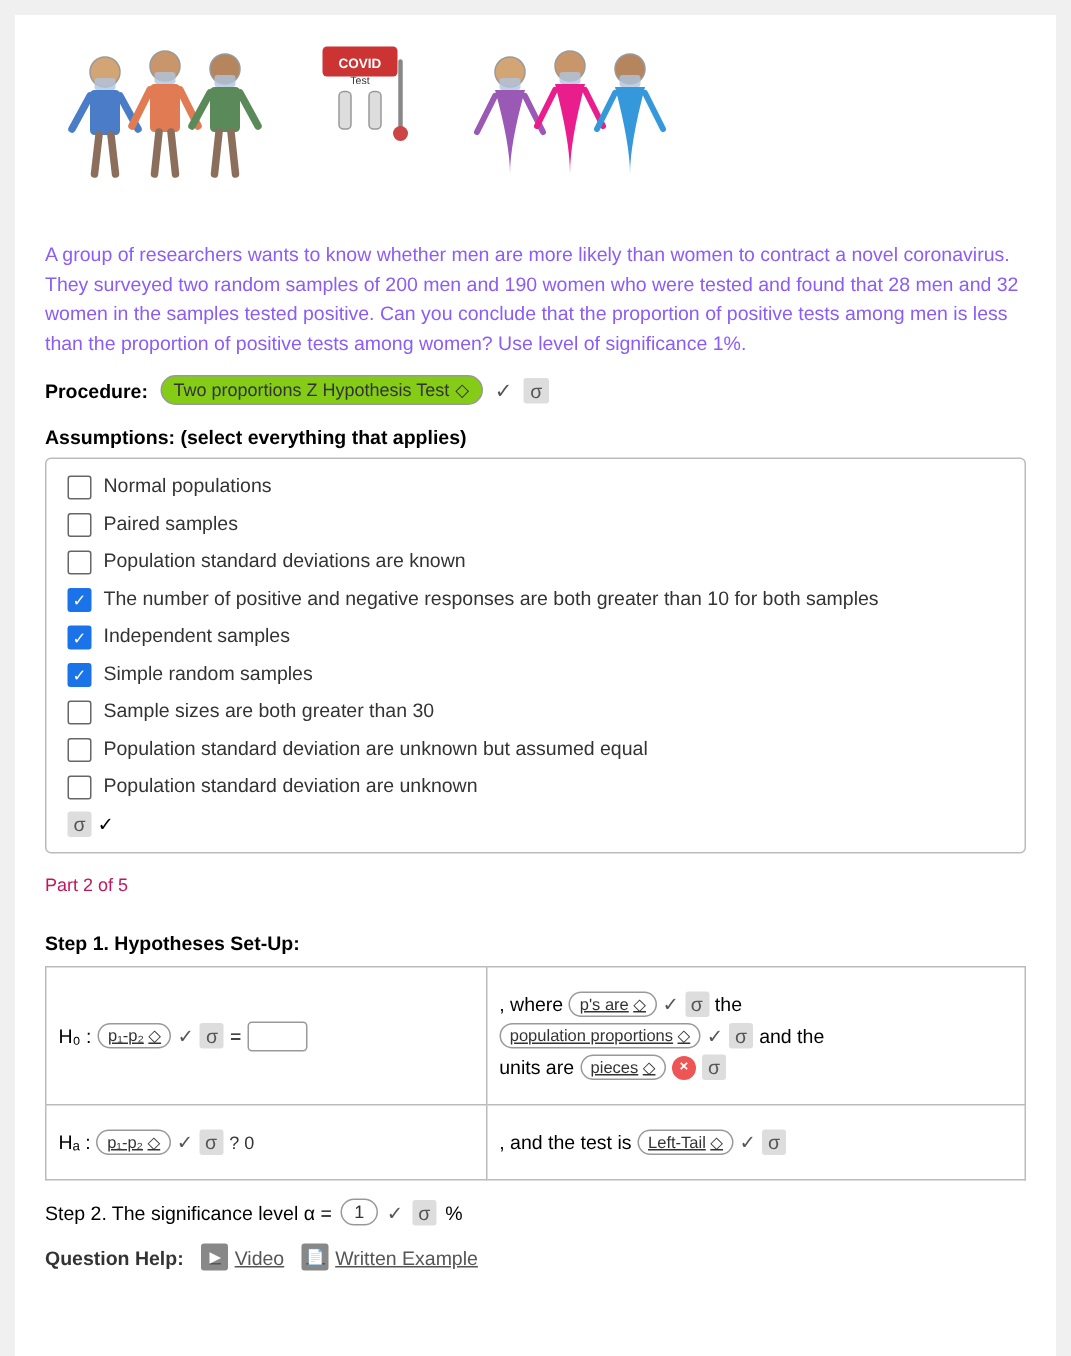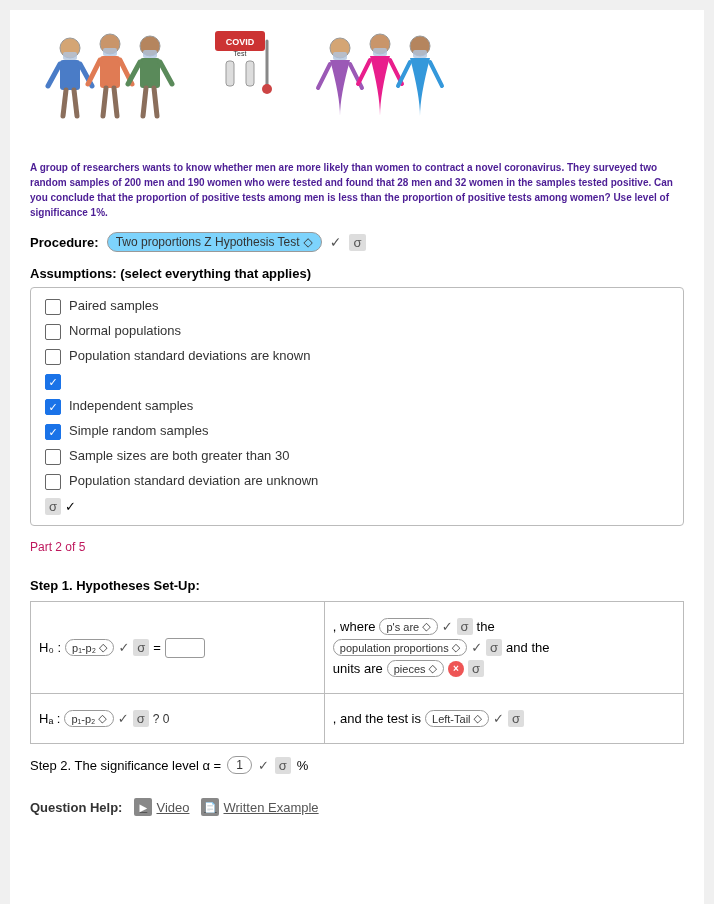--- a/index.html
+++ b/index.html
@@ -17,38 +17,37 @@
       min-height: 904px;
       padding: 16px 20px;
     }
     .hero {
       display: flex;
       align-items: center;
       margin-bottom: 14px;
       gap: 10px;
     }
     .description {
-      font-size: 10px;
+      font-size: 13px;
       line-height: 1.5;
       margin-bottom: 12px;
-      color: #4c1d95;
-      font-weight: bold;
+      color: #8b5cf6;
     }
     .procedure-row {
       display: flex;
       align-items: center;
       gap: 8px;
       margin-bottom: 14px;
     }
     .procedure-label {
       font-size: 13px;
       font-weight: bold;
     }
     .select-pill {
-      background: #7dd3fc;
+      background: #84cc16;
       border: 1px solid #999;
       border-radius: 12px;
       padding: 2px 8px;
       font-size: 12px;
       color: #333;
       display: inline-flex;
       align-items: center;
       gap: 4px;
     }
     .checkmark-circle {
@@ -151,20 +150,21 @@
     .select-small {
       background: #fff;
       border: 1px solid #999;
       border-radius: 10px;
       padding: 1px 6px;
       font-size: 11px;
       color: #333;
       display: inline-flex;
       align-items: center;
       gap: 3px;
+      text-decoration: underline;
     }
     .input-box {
       border: 1px solid #999;
       border-radius: 3px;
       padding: 2px 6px;
       width: 40px;
       font-size: 12px;
       background: #fff;
     }
     .where-text {
@@ -179,21 +179,21 @@
       background: #e55;
       color: #fff;
       border-radius: 50%;
       font-size: 10px;
       font-weight: bold;
     }
     .step2-row {
       display: flex;
       align-items: center;
       gap: 6px;
-      margin-bottom: 24px;
+      margin-bottom: 12px;
       font-size: 13px;
       text-align: center;
     }
     .select-small-num {
       background: #fff;
       border: 1px solid #999;
       border-radius: 10px;
       padding: 1px 8px;
       font-size: 12px;
       color: #333;
@@ -314,44 +314,49 @@
     </span>
     <span class="checkmark-circle">✓</span>
     <span class="sigma-icon">σ</span>
   </div>
 
   <div class="assumptions-section">
     <div class="assumptions-title">Assumptions: (select everything that applies)</div>
     <div class="assumptions-box">
       <div class="checkbox-item">
         <span class="cb"></span>
+        <span>Normal populations</span>
+      </div>
+      <div class="checkbox-item">
+        <span class="cb"></span>
         <span>Paired samples</span>
       </div>
       <div class="checkbox-item">
         <span class="cb"></span>
-        <span>Normal populations</span>
-      </div>
-      <div class="checkbox-item">
-        <span class="cb"></span>
         <span>Population standard deviations are known</span>
       </div>
       <div class="checkbox-item">
         <span class="cb checked"></span>
+        <span>The number of positive and negative responses are both greater than 10 for both samples</span>
       </div>
       <div class="checkbox-item">
         <span class="cb checked"></span>
         <span>Independent samples</span>
       </div>
       <div class="checkbox-item">
         <span class="cb checked"></span>
         <span>Simple random samples</span>
       </div>
       <div class="checkbox-item">
         <span class="cb"></span>
         <span>Sample sizes are both greater than 30</span>
+      </div>
+      <div class="checkbox-item">
+        <span class="cb"></span>
+        <span>Population standard deviation are unknown but assumed equal</span>
       </div>
       <div class="checkbox-item">
         <span class="cb"></span>
         <span>Population standard deviation are unknown</span>
       </div>
       <div class="footer-sigma">
         <span class="sigma-icon">σ</span>
         <span>✓</span>
       </div>
     </div>

